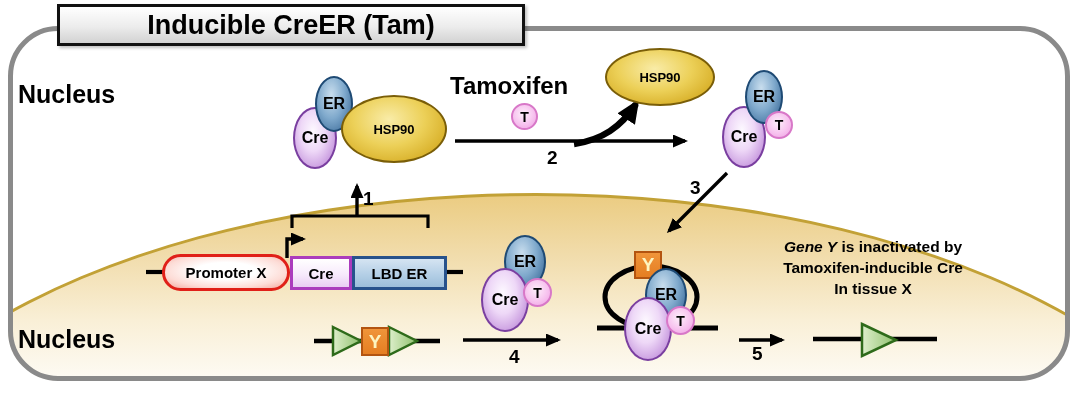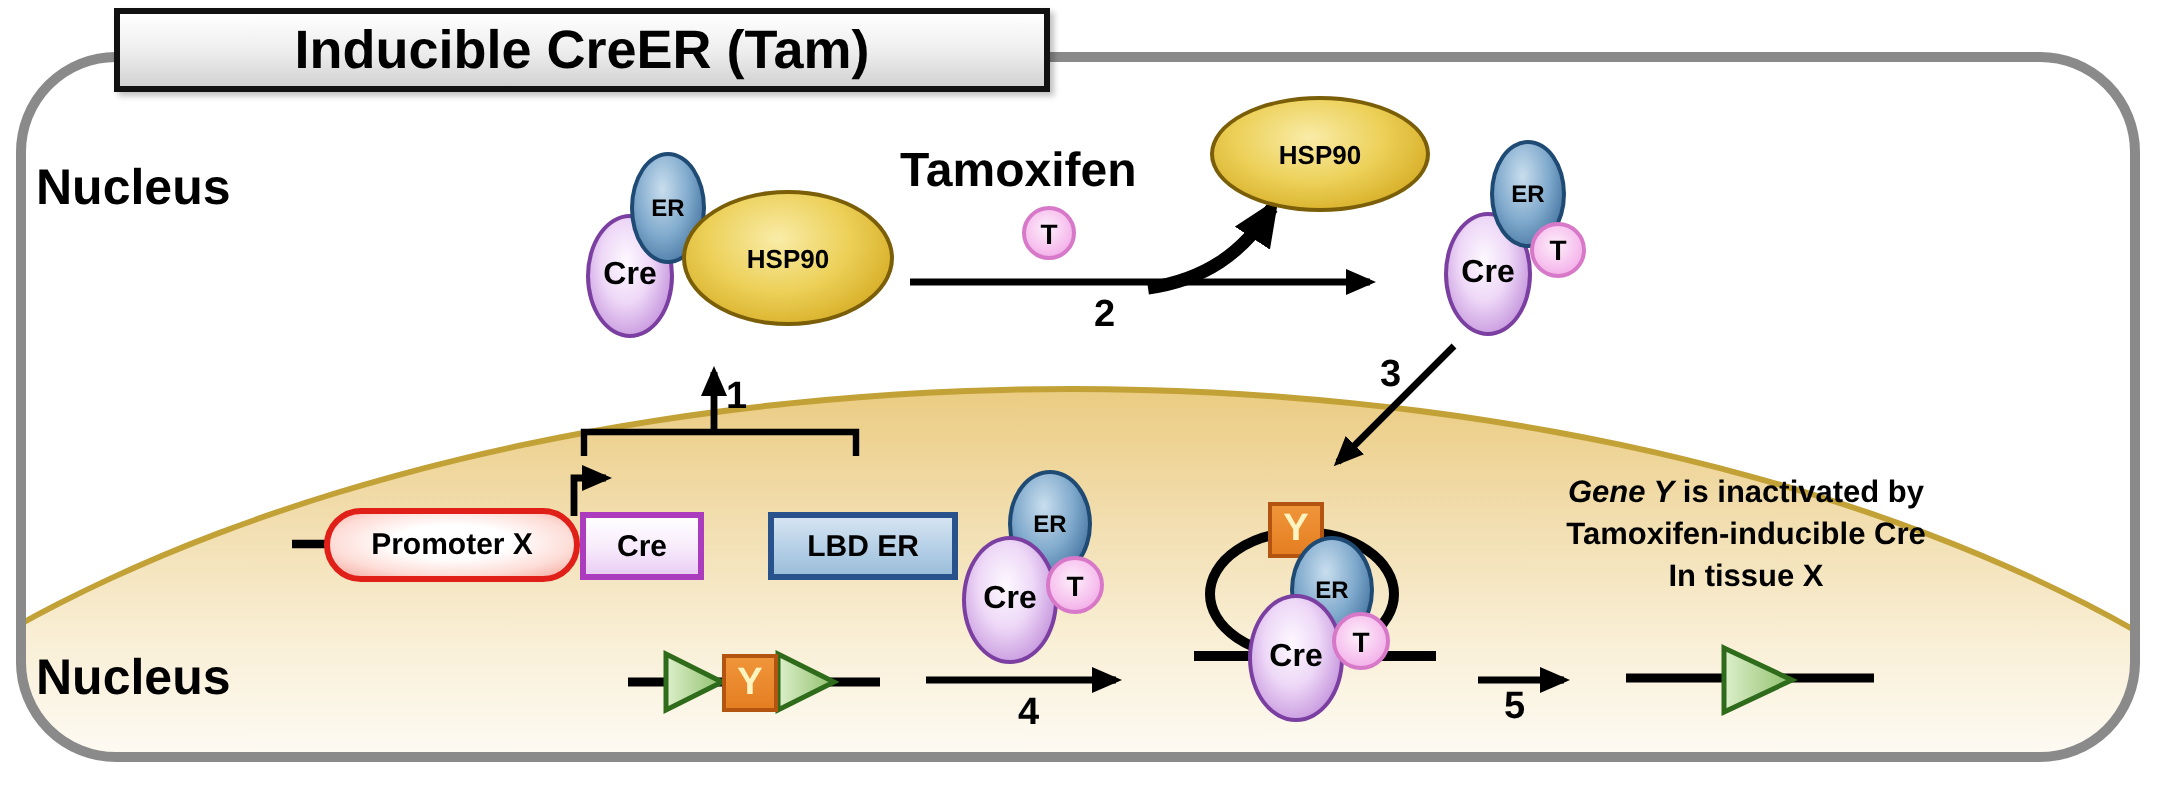--- a/index.html
+++ b/index.html
@@ -14,21 +14,21 @@
   .cell-border{position:absolute;left:8px;top:26px;width:1052px;height:345px;
                border:5px solid #8a8a8a;border-radius:50px;z-index:9;pointer-events:none;}
   .titlebox{position:absolute;left:57px;top:4px;width:462px;height:36px;z-index:10;
             background:linear-gradient(180deg,#ffffff 0%,#ececec 55%,#d2d2d2 100%);
             border:3px solid #111;display:flex;align-items:center;justify-content:center;
             font-weight:bold;font-size:27px;color:#000;box-shadow:2px 2px 3px rgba(0,0,0,.25);text-align:center;}
   .complabel{position:absolute;font-weight:bold;font-size:25px;color:#000;z-index:3;}
   .blob{position:absolute;display:flex;align-items:center;justify-content:center;
         border-radius:50%;font-weight:bold;color:#000;box-sizing:border-box;}
   .er{background:radial-gradient(ellipse at 42% 32%,#c9deee 0%,#7fa9cc 48%,#43729f 85%);
-      border:2px solid #1e4a74;font-size:12px;}
+      border:2px solid #1e4a74;font-size:16px;}
   .cre{background:radial-gradient(ellipse at 45% 38%,#fdf9ff 0%,#eed8f7 40%,#cda2e2 72%,#a76cc5 100%);
       border:2px solid #7a3fa0;font-size:16px;}
   .hsp{background:radial-gradient(ellipse at 45% 35%,#f9eca8 0%,#ecd058 45%,#d2a61b 88%);
       border:2px solid #7a5e08;font-size:13px;text-align:center;}
   .tam{background:radial-gradient(circle at 45% 40%,#fdeffa 0%,#f7c3ef 55%,#ee9de2 100%);
       border:2px solid #d878c8;font-size:14px;}
   .ybox{position:absolute;display:flex;align-items:center;justify-content:center;
         background:linear-gradient(180deg,#f0953a 0%,#e57e22 100%);border:2px solid #b35410;
         color:#fdf4c0;font-weight:bold;font-size:19px;box-sizing:border-box;}
   .gbox{position:absolute;display:flex;align-items:center;justify-content:center;
@@ -123,21 +123,21 @@
   <div class="blob tam" style="left:765px;top:111px;width:28px;height:28px;z-index:5;">
       <span>T</span>
     </div>
 
   <div class="gbox pbox" style="left:162px;top:254px;width:128px;height:37px;z-index:3;">
       <span>Promoter X</span>
     </div>
   <div class="gbox cbox" style="left:290px;top:256px;width:62px;height:34px;z-index:3;">
       <span>Cre</span>
     </div>
-  <div class="gbox lbox" style="left:352px;top:256px;width:95px;height:34px;z-index:3;margin-left:32px;">
+  <div class="gbox lbox" style="left:352px;top:256px;width:95px;height:34px;z-index:3;">
       <span>LBD ER</span>
     </div>
 
   <div class="ybox" style="left:361px;top:327px;width:28px;height:29px;z-index:3;">
       <span>Y</span>
     </div>
 
   <div class="blob cre" style="left:481px;top:268px;width:48px;height:64px;z-index:4;">
       <span>Cre</span>
     </div>

